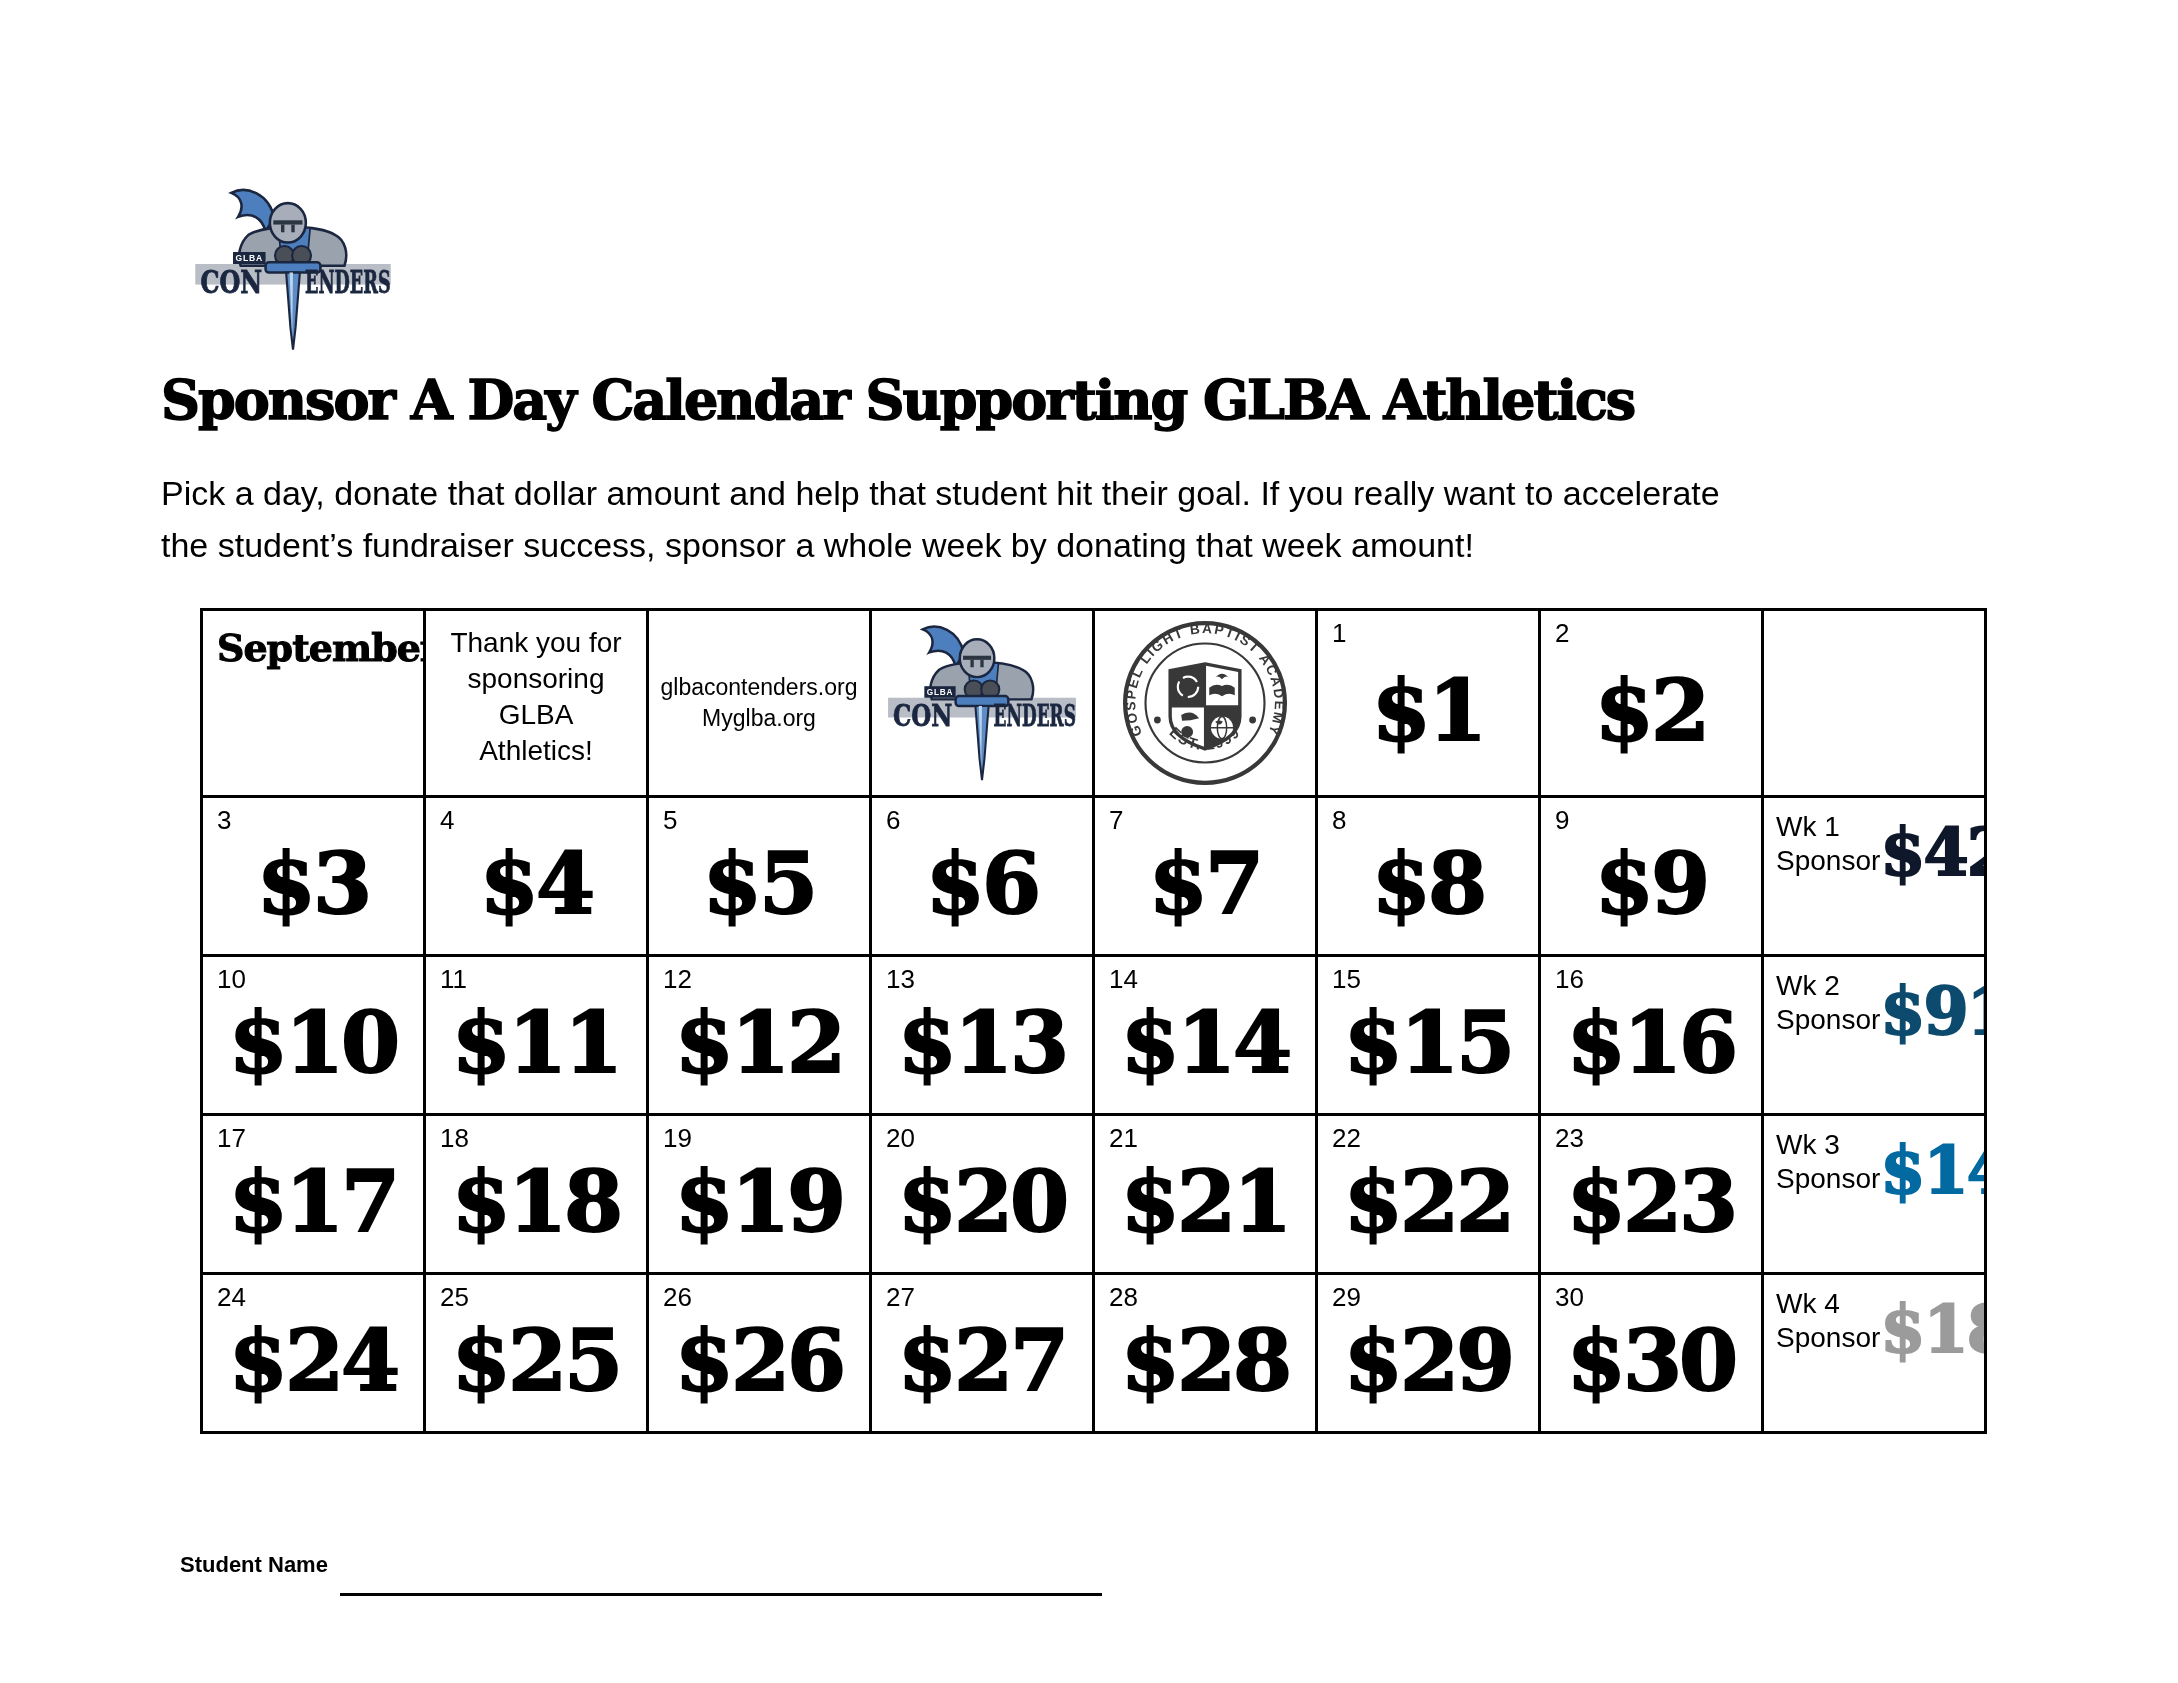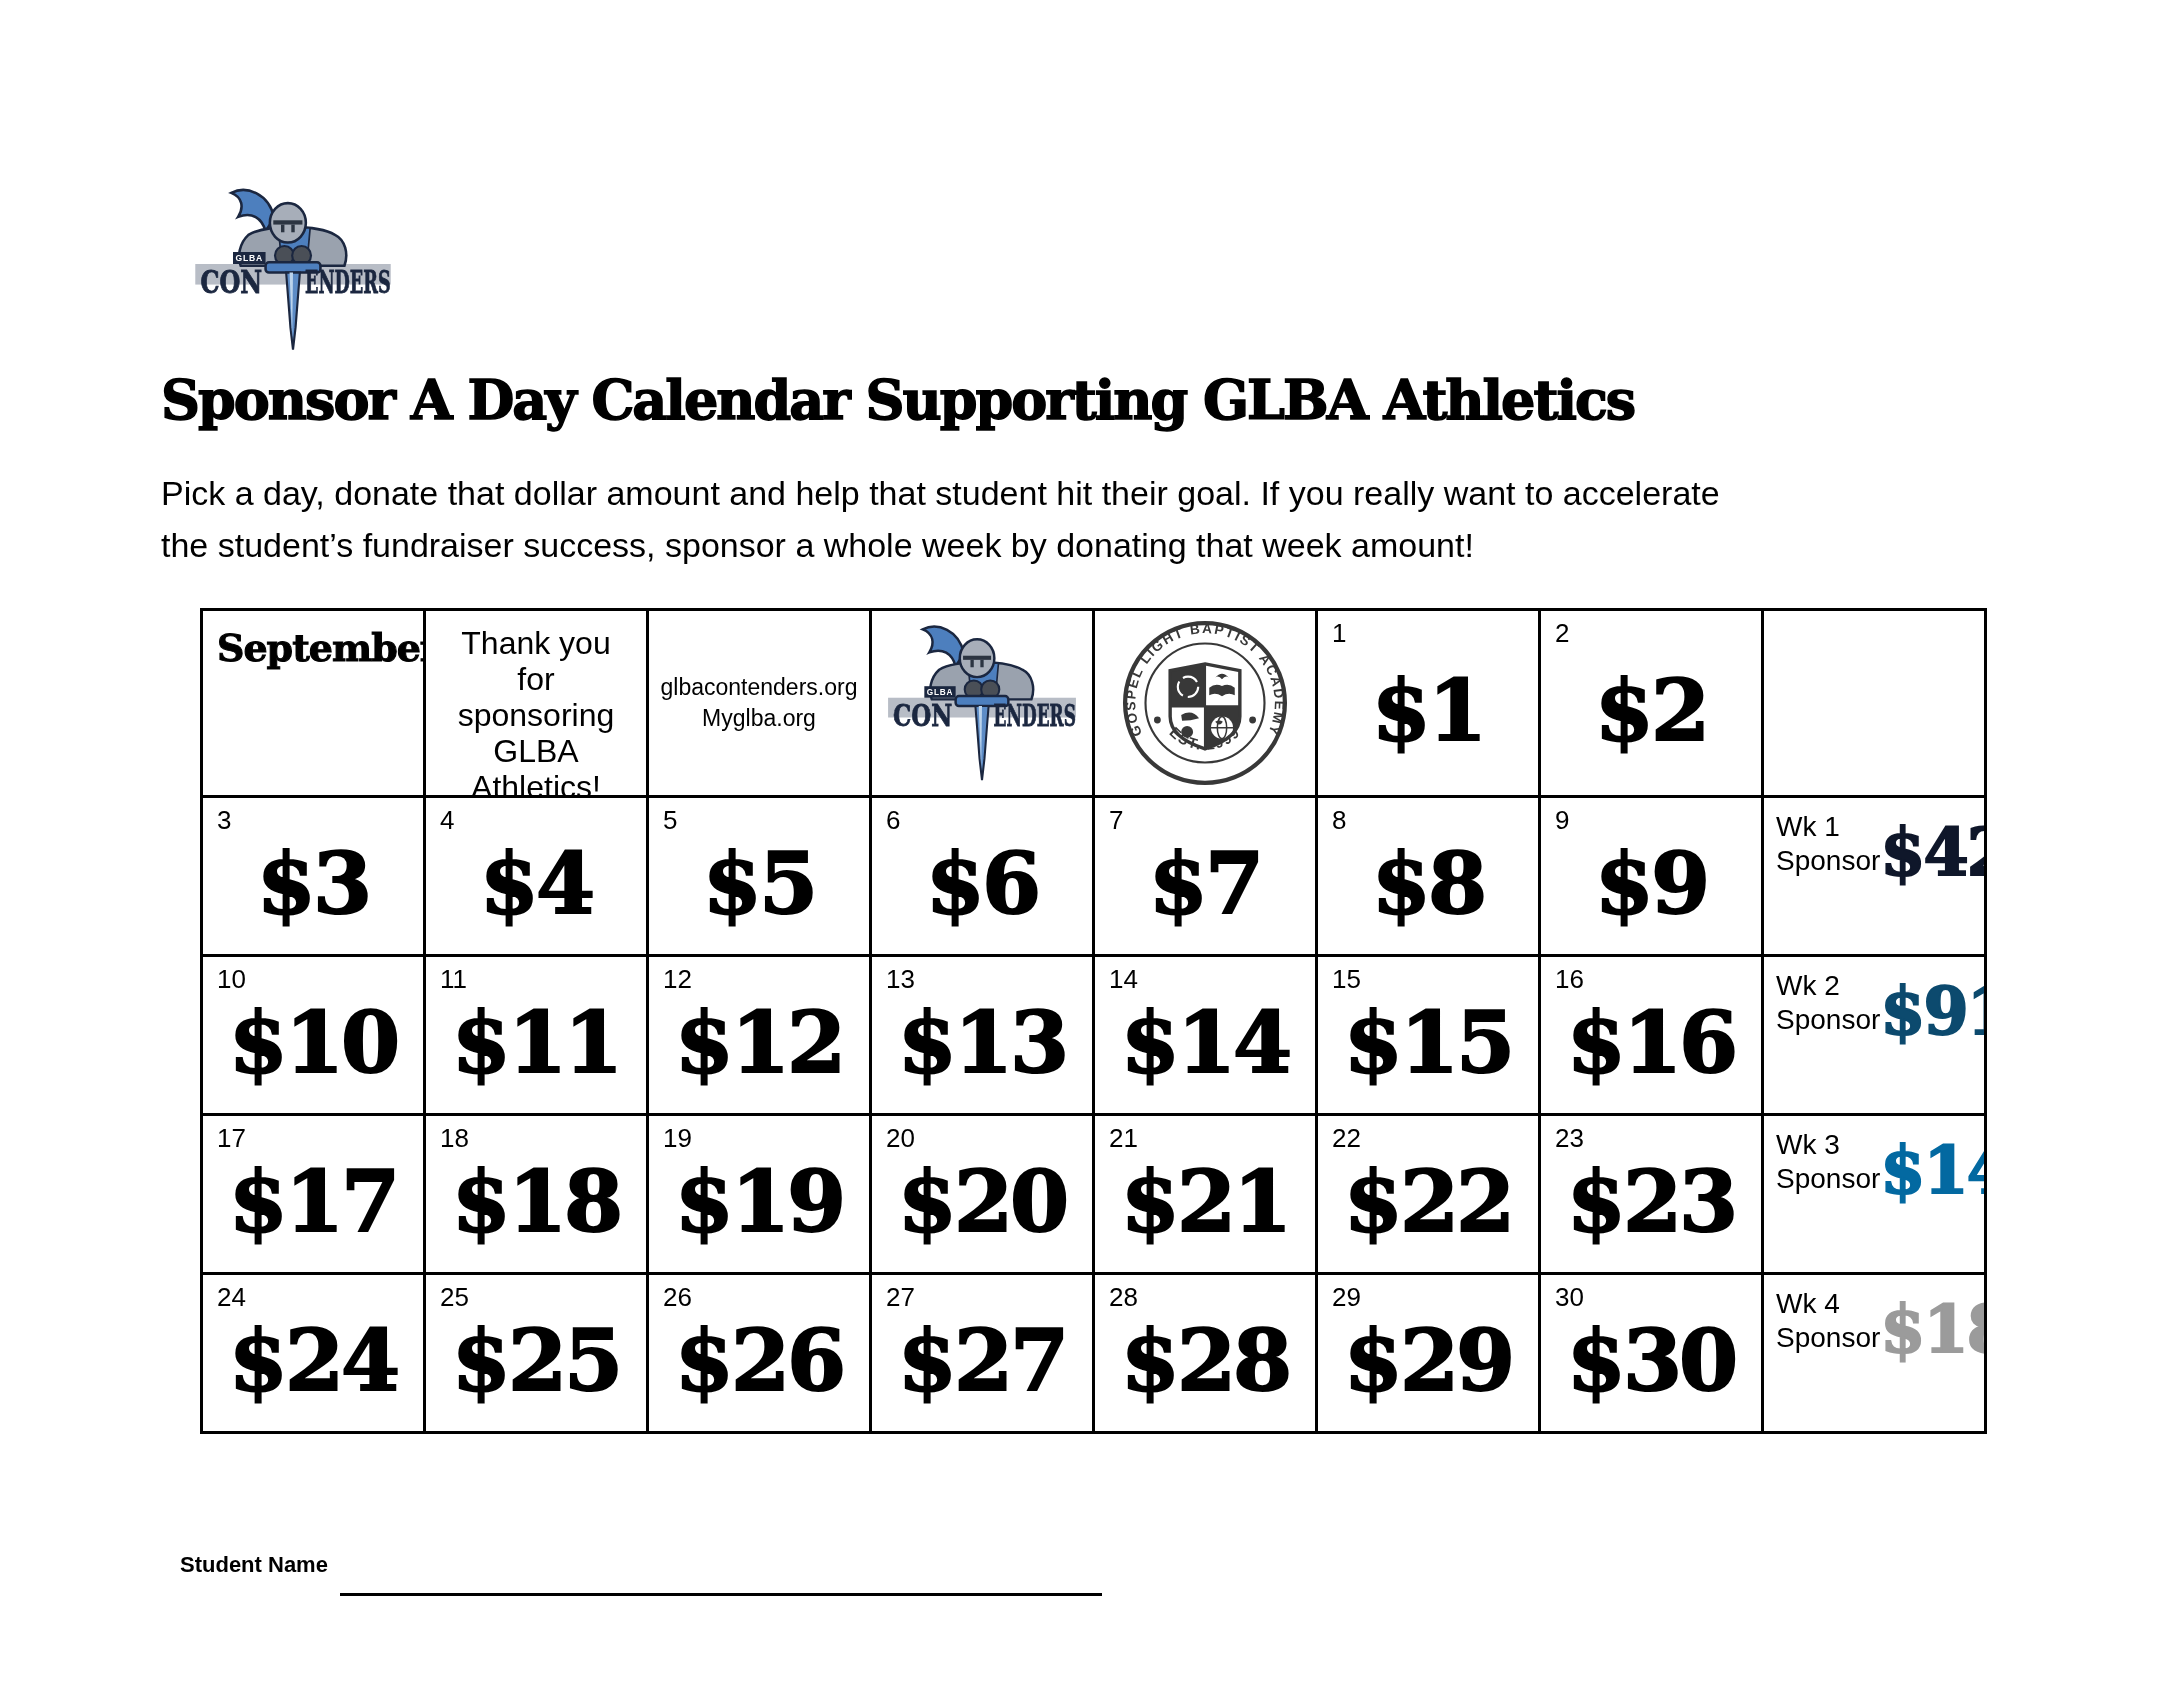--- a/index.html
+++ b/index.html
@@ -33,21 +33,21 @@
     border-top:3px solid #000; border-left:3px solid #000;
     background:#fff;
   }
   .cell {
     position:relative; border-right:3px solid #000; border-bottom:3px solid #000;
     display:flex; align-items:center; justify-content:center; overflow:hidden;
   }
   .month-cell { align-items:flex-start; justify-content:flex-start; padding:14px 0 0 14px; }
   .month-label { font-size:38px; letter-spacing:-1px; -webkit-text-stroke:1px #000; }
   .thanks-cell { align-items:flex-start; padding:14px 17px 0 17px; text-align:center;
-                 font-size:32px; line-height:36px; }
+                 font-size:28px; line-height:36px; }
   .sites-cell { flex-direction:column; text-align:left; font-size:23px; line-height:31px; }
   .logo-cell svg { width:198px; height:173px; }
   .seal-cell svg { width:170px; height:170px; }
 
   .daynum { position:absolute; top:8px; left:14px; font-size:26px; line-height:28px; }
   .amount {
     font-family:"DejaVu Serif", serif; font-weight:bold; line-height:1;
     font-size:85px; letter-spacing:-3px; -webkit-text-stroke:2px currentColor;
     padding-top:14px;
   }

